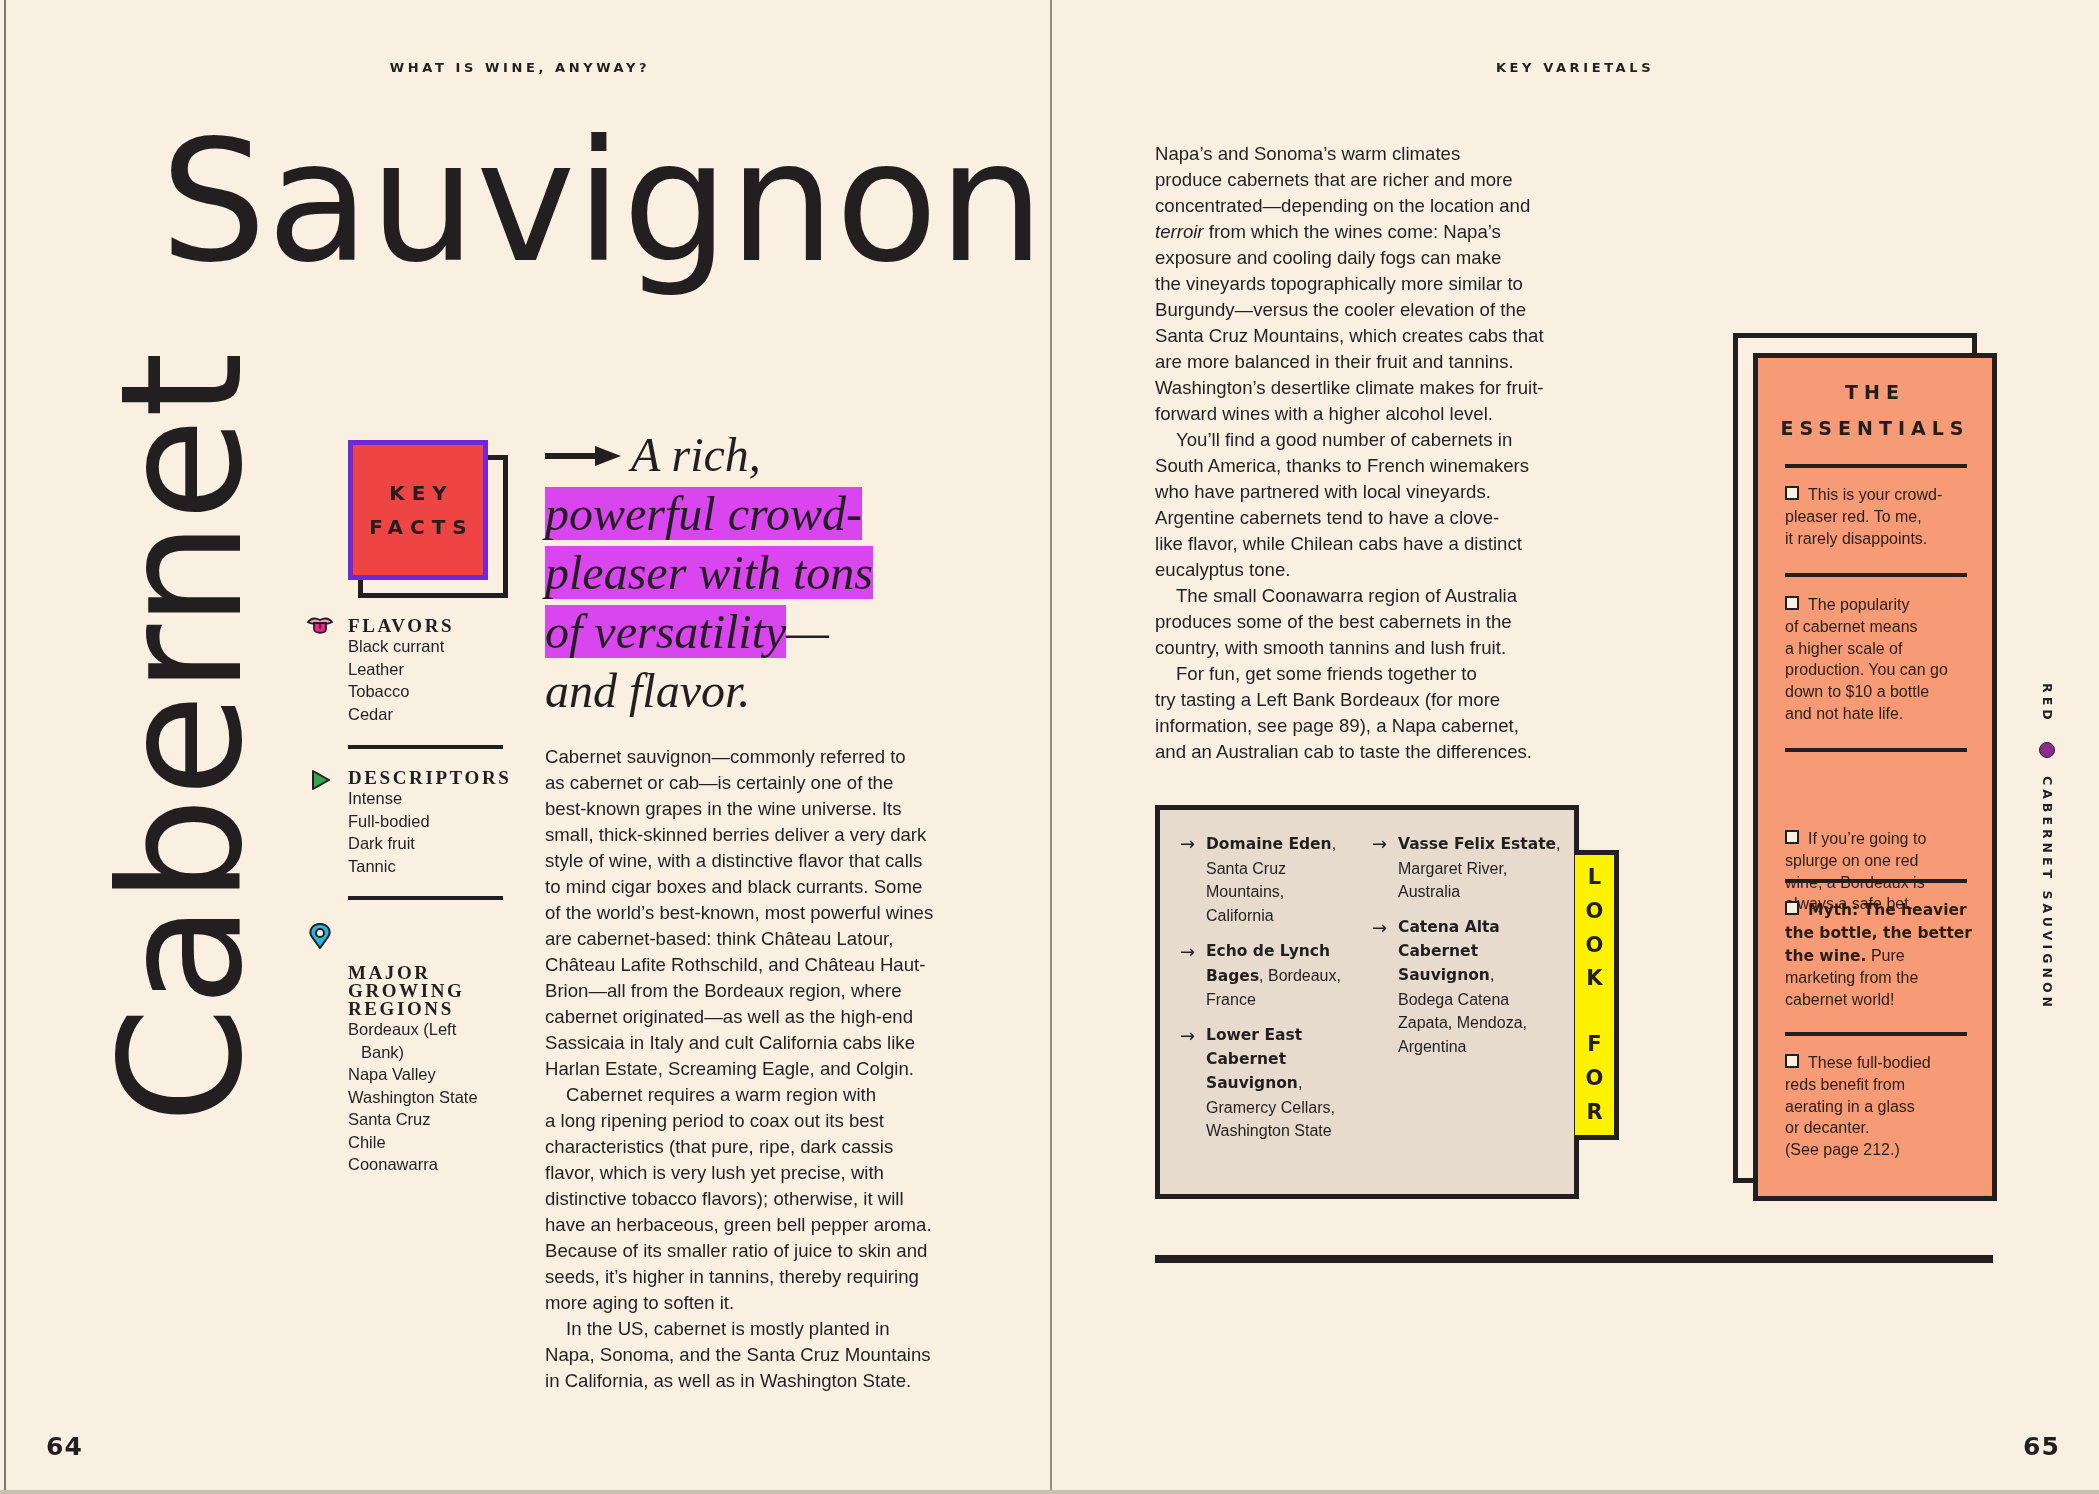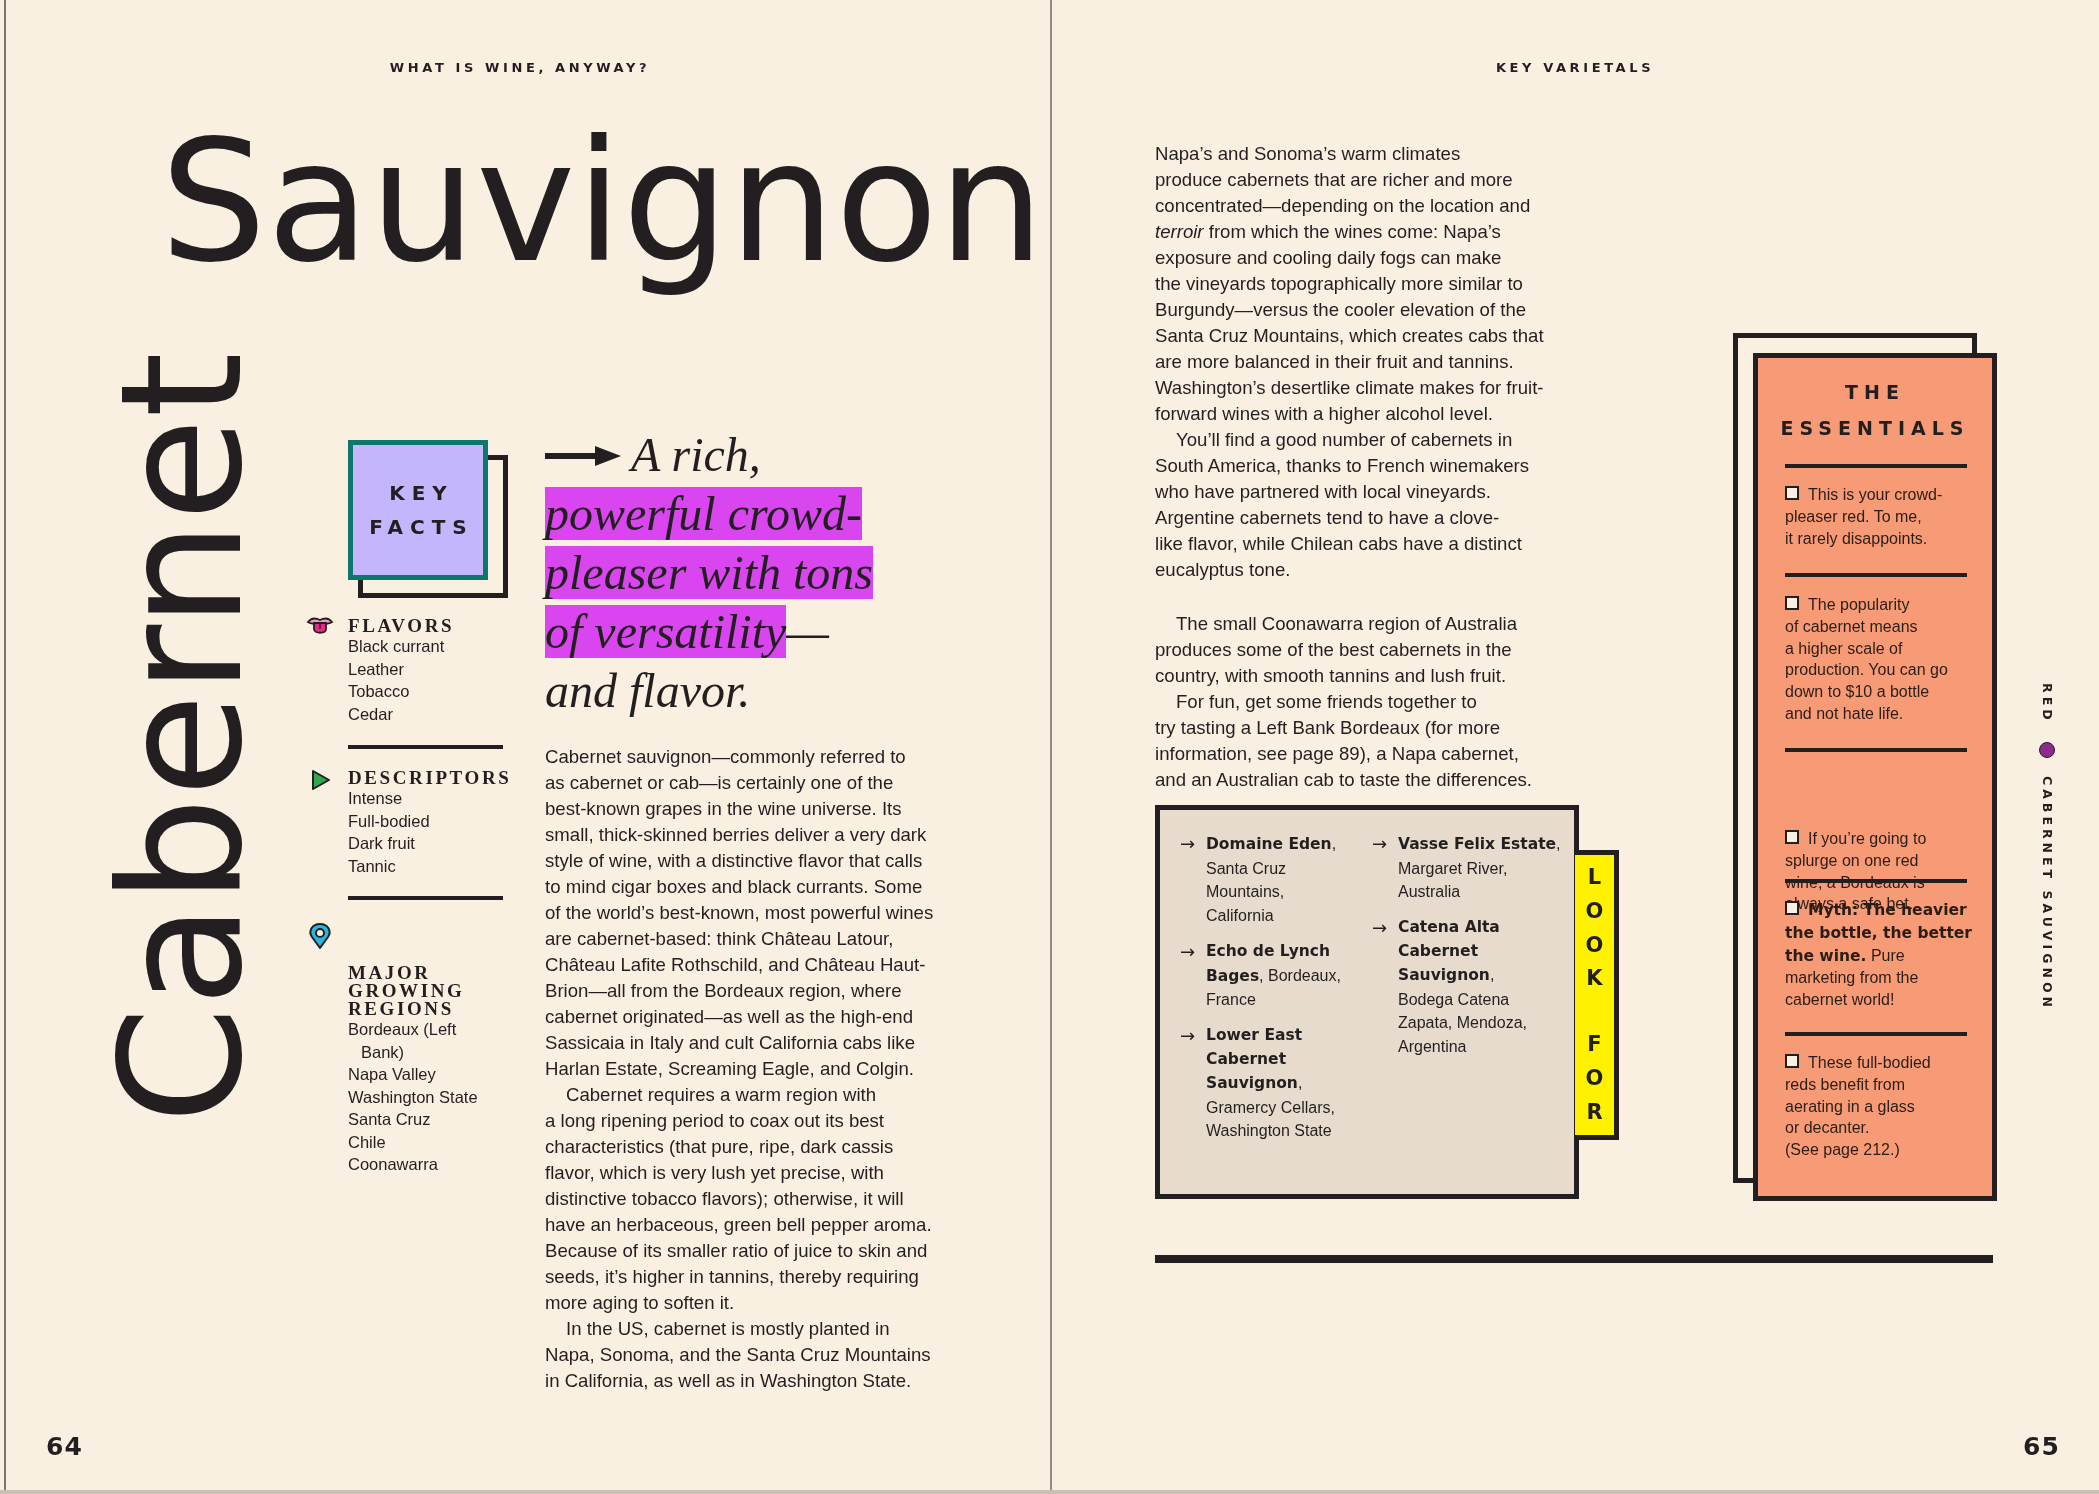--- a/index.html
+++ b/index.html
@@ -25,21 +25,21 @@
     font-size: 168px; line-height: 1; letter-spacing: 0px; font-weight: normal; color: #231f20;
     transform: scaleX(1.0); transform-origin: left top;
   }
   .title-cabernet {
     left: 98px; top: 1124px; transform-origin: left top; transform: rotate(-90deg);
     font-family: "DejaVu Sans", sans-serif; font-size: 168px; line-height: 1; white-space: nowrap;
   }
 
   
   .kf-shadow { left: 358px; top: 455px; width: 140px; height: 133px; border: 5px solid #231f20; background: #faf0e2; }
-  .kf-card { left: 348px; top: 440px; width: 130px; height: 130px; border: 5px solid #0f766e; background: #c4b5fd;
+  .kf-card { left: 348px; top: 440px; width: 130px; height: 130px; border: 5px solid #6d28d9; background: #ef4444;
     display: flex; flex-direction: column; align-items: center; justify-content: center; }
   .kf-card span { font-family: "DejaVu Sans", sans-serif; font-weight: bold; font-size: 20px; letter-spacing: 7px; line-height: 34px; margin-left: 7px; }
 
   .facts-group { left: 348px; width: 160px; }
   .facts-head { font-family: Liberation Serif, serif; font-weight: bold; font-size: 19px; letter-spacing: 2.6px; line-height: 18px; }
   .facts-item { font-family: "Liberation Sans", sans-serif; font-size: 16.5px; line-height: 22.5px; }
   .facts-item.indent { padding-left: 13px; }
   .facts-rule { left: 348px; width: 155px; height: 4px; background: #231f20; }
   .facts-icon { left: 306px; width: 28px; height: 28px; }
 
@@ -198,21 +198,21 @@
   <span class="body-line">Santa Cruz Mountains, which creates cabs that</span>
   <span class="body-line">are more balanced in their fruit and tannins.</span>
   <span class="body-line">Washington’s desertlike climate makes for fruit-</span>
   <span class="body-line">forward wines with a higher alcohol level.</span>
   <span class="body-line" style="padding-left:21px;">You’ll find a good number of cabernets in</span>
   <span class="body-line">South America, thanks to French winemakers</span>
   <span class="body-line">who have partnered with local vineyards.</span>
   <span class="body-line">Argentine cabernets tend to have a clove-</span>
   <span class="body-line">like flavor, while Chilean cabs have a distinct</span>
   <span class="body-line">eucalyptus tone.</span>
-  <span class="body-line" style="padding-left:21px;margin-top:28px;">The small Coonawarra region of Australia</span>
+  <span class="body-line" style="padding-left:21px;">The small Coonawarra region of Australia</span>
   <span class="body-line">produces some of the best cabernets in the</span>
   <span class="body-line">country, with smooth tannins and lush fruit.</span>
   <span class="body-line" style="padding-left:21px;">For fun, get some friends together to</span>
   <span class="body-line">try tasting a Left Bank Bordeaux (for more</span>
   <span class="body-line">information, see page 89), a Napa cabernet,</span>
   <span class="body-line">and an Australian cab to taste the differences.</span>
 </div>
 
 <div class="abs lf-box"></div>
 <div class="abs lf-tab">

